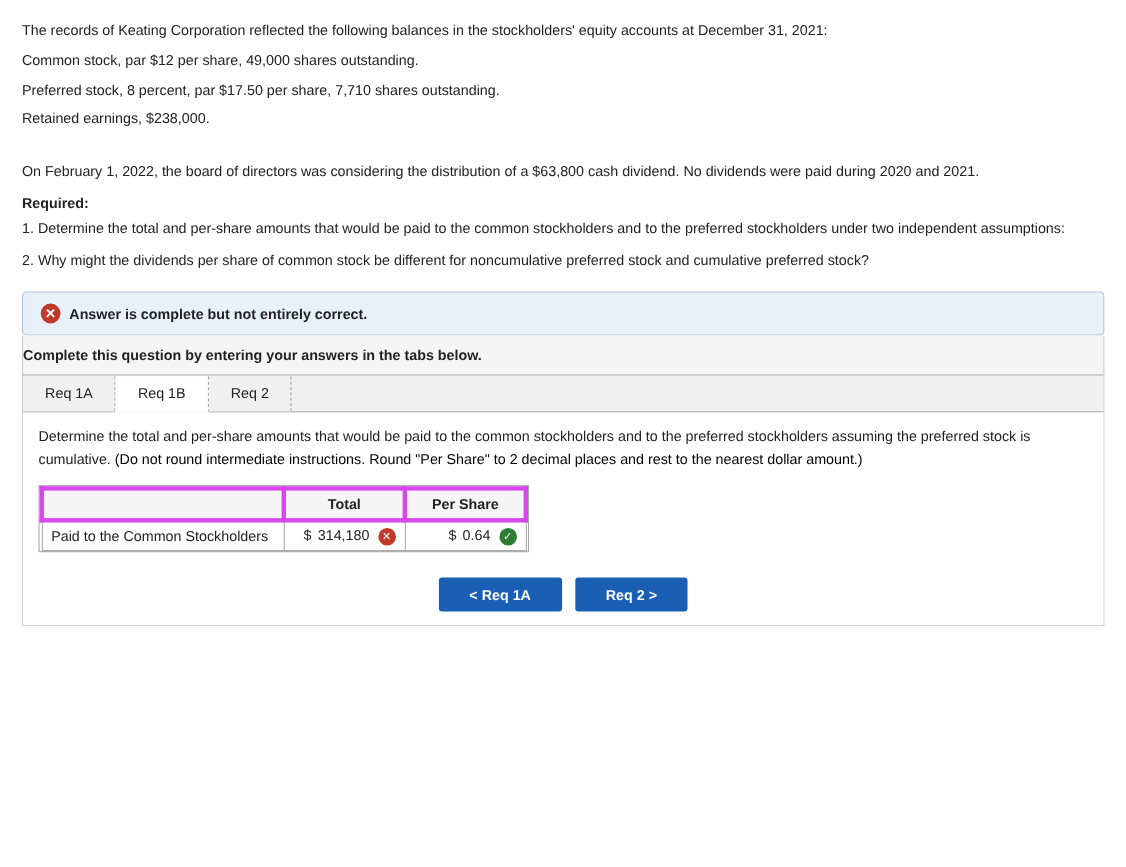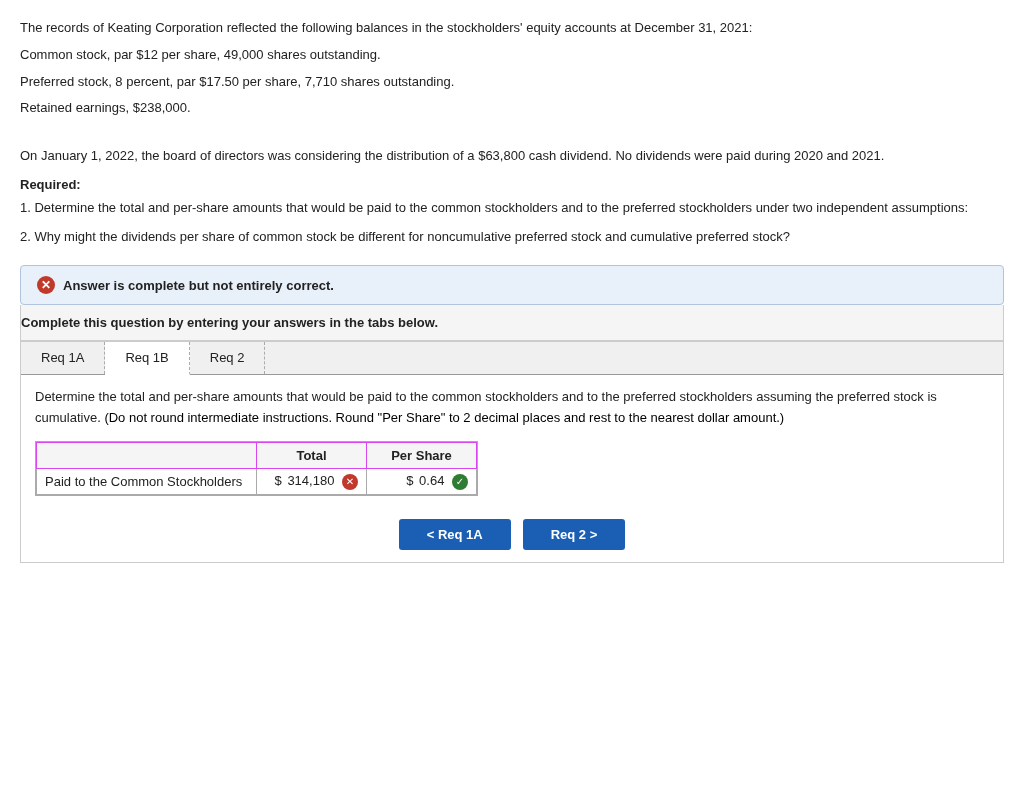--- a/index.html
+++ b/index.html
@@ -85,21 +85,21 @@
       border: 1px solid #aaa;
       display: inline-block;
       margin-bottom: 14px;
     }
     table.data-table {
       border-collapse: collapse;
       font-size: 13px;
     }
     table.data-table th {
       background: #f5f5f5;
-      border: 1px solid #d946ef;
+      border: 4px solid #d946ef;
       padding: 5px 14px;
       text-align: center;
       font-weight: bold;
     }
     table.data-table td {
       border: 1px solid #aaa;
       padding: 4px 8px;
     }
     .label-cell { min-width: 220px; }
     .value-cell { text-align: right; min-width: 110px; }
@@ -144,21 +144,21 @@
   </style>
 </head>
 <body>
 
 <div class="intro-text">
   <p>The records of Keating Corporation reflected the following balances in the stockholders' equity accounts at December 31, 2021:</p>
   <p>Common stock, par $12 per share, 49,000 shares outstanding.</p>
   <p>Preferred stock, 8 percent, par $17.50 per share, 7,710 shares outstanding.</p>
   <p>Retained earnings, $238,000.</p>
   <br>
-  <p>On January 1, 2022, the board of directors was considering the distribution of a $63,800 cash dividend. No dividends were paid during 2020 and 2021.</p>
+  <p>On February 1, 2022, the board of directors was considering the distribution of a $63,800 cash dividend. No dividends were paid during 2020 and 2021.</p>
 </div>
 
 <div class="required-label">Required:</div>
 
 <div class="question-block">
   <p>1. Determine the total and per-share amounts that would be paid to the common stockholders and to the preferred stockholders under two independent assumptions:</p>
 </div>
 
 <div class="question-block">
   <p>2. Why might the dividends per share of common stock be different for noncumulative preferred stock and cumulative preferred stock?</p>

